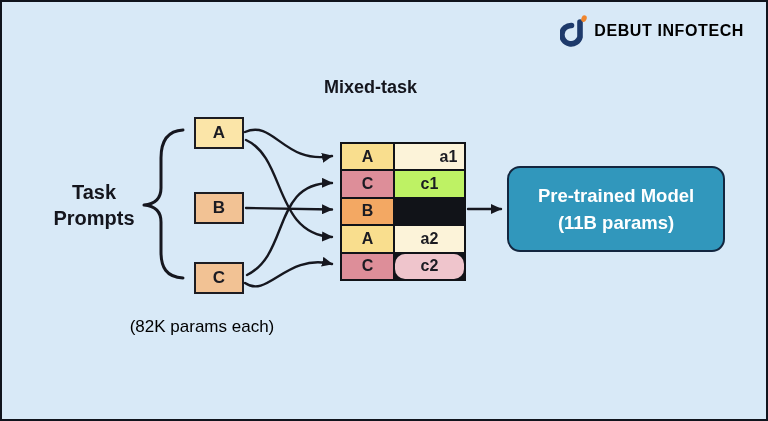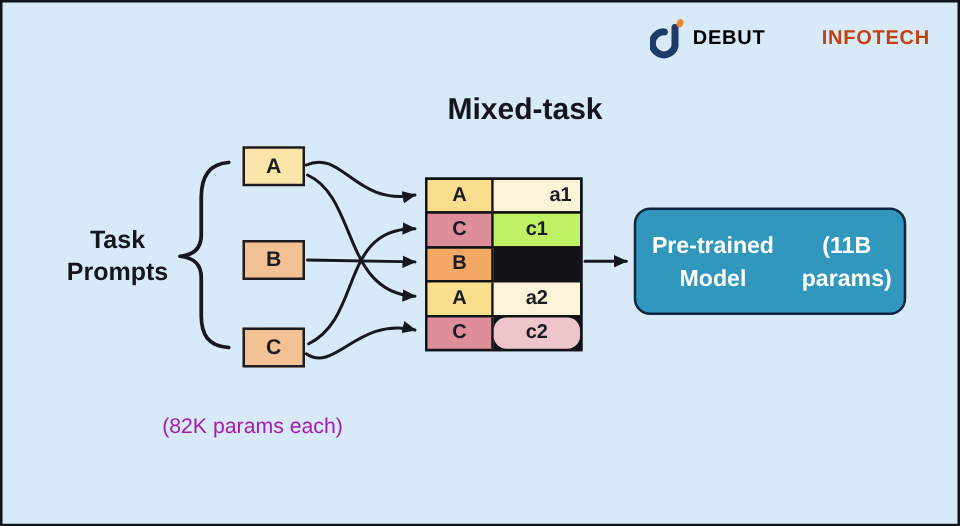--- a/index.html
+++ b/index.html
@@ -16,21 +16,21 @@
   }
 
   
   .logo {
     position: absolute;
     top: 12px; right: 22px;
     display: flex; align-items: center; gap: 6px;
   }
   .logo-text { font-size: 16px; font-weight: 700; letter-spacing: 0.6px; white-space: nowrap; }
   .logo-text .navy { color: #000000; }
-  .logo-text .orange { color: #c2410c; margin-left: 40px; }
+  .logo-text .orange { color: #000000; }
 
   
   .task-label {
     position: absolute;
     left: 22px; top: 177px; width: 140px;
     text-align: center;
     font-size: 20px; font-weight: 700; line-height: 26px;
     color: #14151D;
   }
 
@@ -41,22 +41,22 @@
     box-sizing: border-box;
     border: 2px solid #1C1C22;
     display: flex; align-items: center; justify-content: center;
     font-size: 17px; font-weight: 700; color: #1B1B22;
   }
 
   
   .batch-title {
     position: absolute;
     left: 322px; top: 72px; width: 158px;
-    text-align: right;
-    font-size: 24px; font-weight: 700; line-height: 27px;
+    text-align: left;
+    font-size: 18px; font-weight: 700; line-height: 27px;
     color: #14151D;
   }
 
   
   .batch-table {
     position: absolute;
     left: 338px; top: 140px; width: 126px;
     box-sizing: border-box;
     border: 2px solid #111318;
     display: flex; flex-direction: column;
@@ -73,33 +73,33 @@
   .batch-cell.sample { flex: 1; }
 
   
   .model-box {
     position: absolute;
     left: 505px; top: 164px; width: 218px; height: 86px;
     box-sizing: border-box;
     background: #3197BC;
     border: 2.5px solid #13263F;
     border-radius: 13px;
-    display: flex; flex-direction: row; align-items: center; justify-content: center;
+    display: flex; flex-direction: column; align-items: center; justify-content: center;
     text-align: center;
     color: #FFFFFF;
     font-size: 18.5px; font-weight: 700; line-height: 27px;
   }
 
   
   .params-note {
     position: absolute;
-    left: 100px; top: 329px; width: 200px;
+    left: 100px; top: 315px; width: 200px;
     text-align: center;
     font-size: 17px; font-weight: 500;
-    color: #a21caf;
+    color: #000000;
   }
 
   svg.overlay {
     position: absolute; inset: 0;
     width: 768px; height: 421px;
     pointer-events: none;
   }
 </style>
 </head>
 <body>

